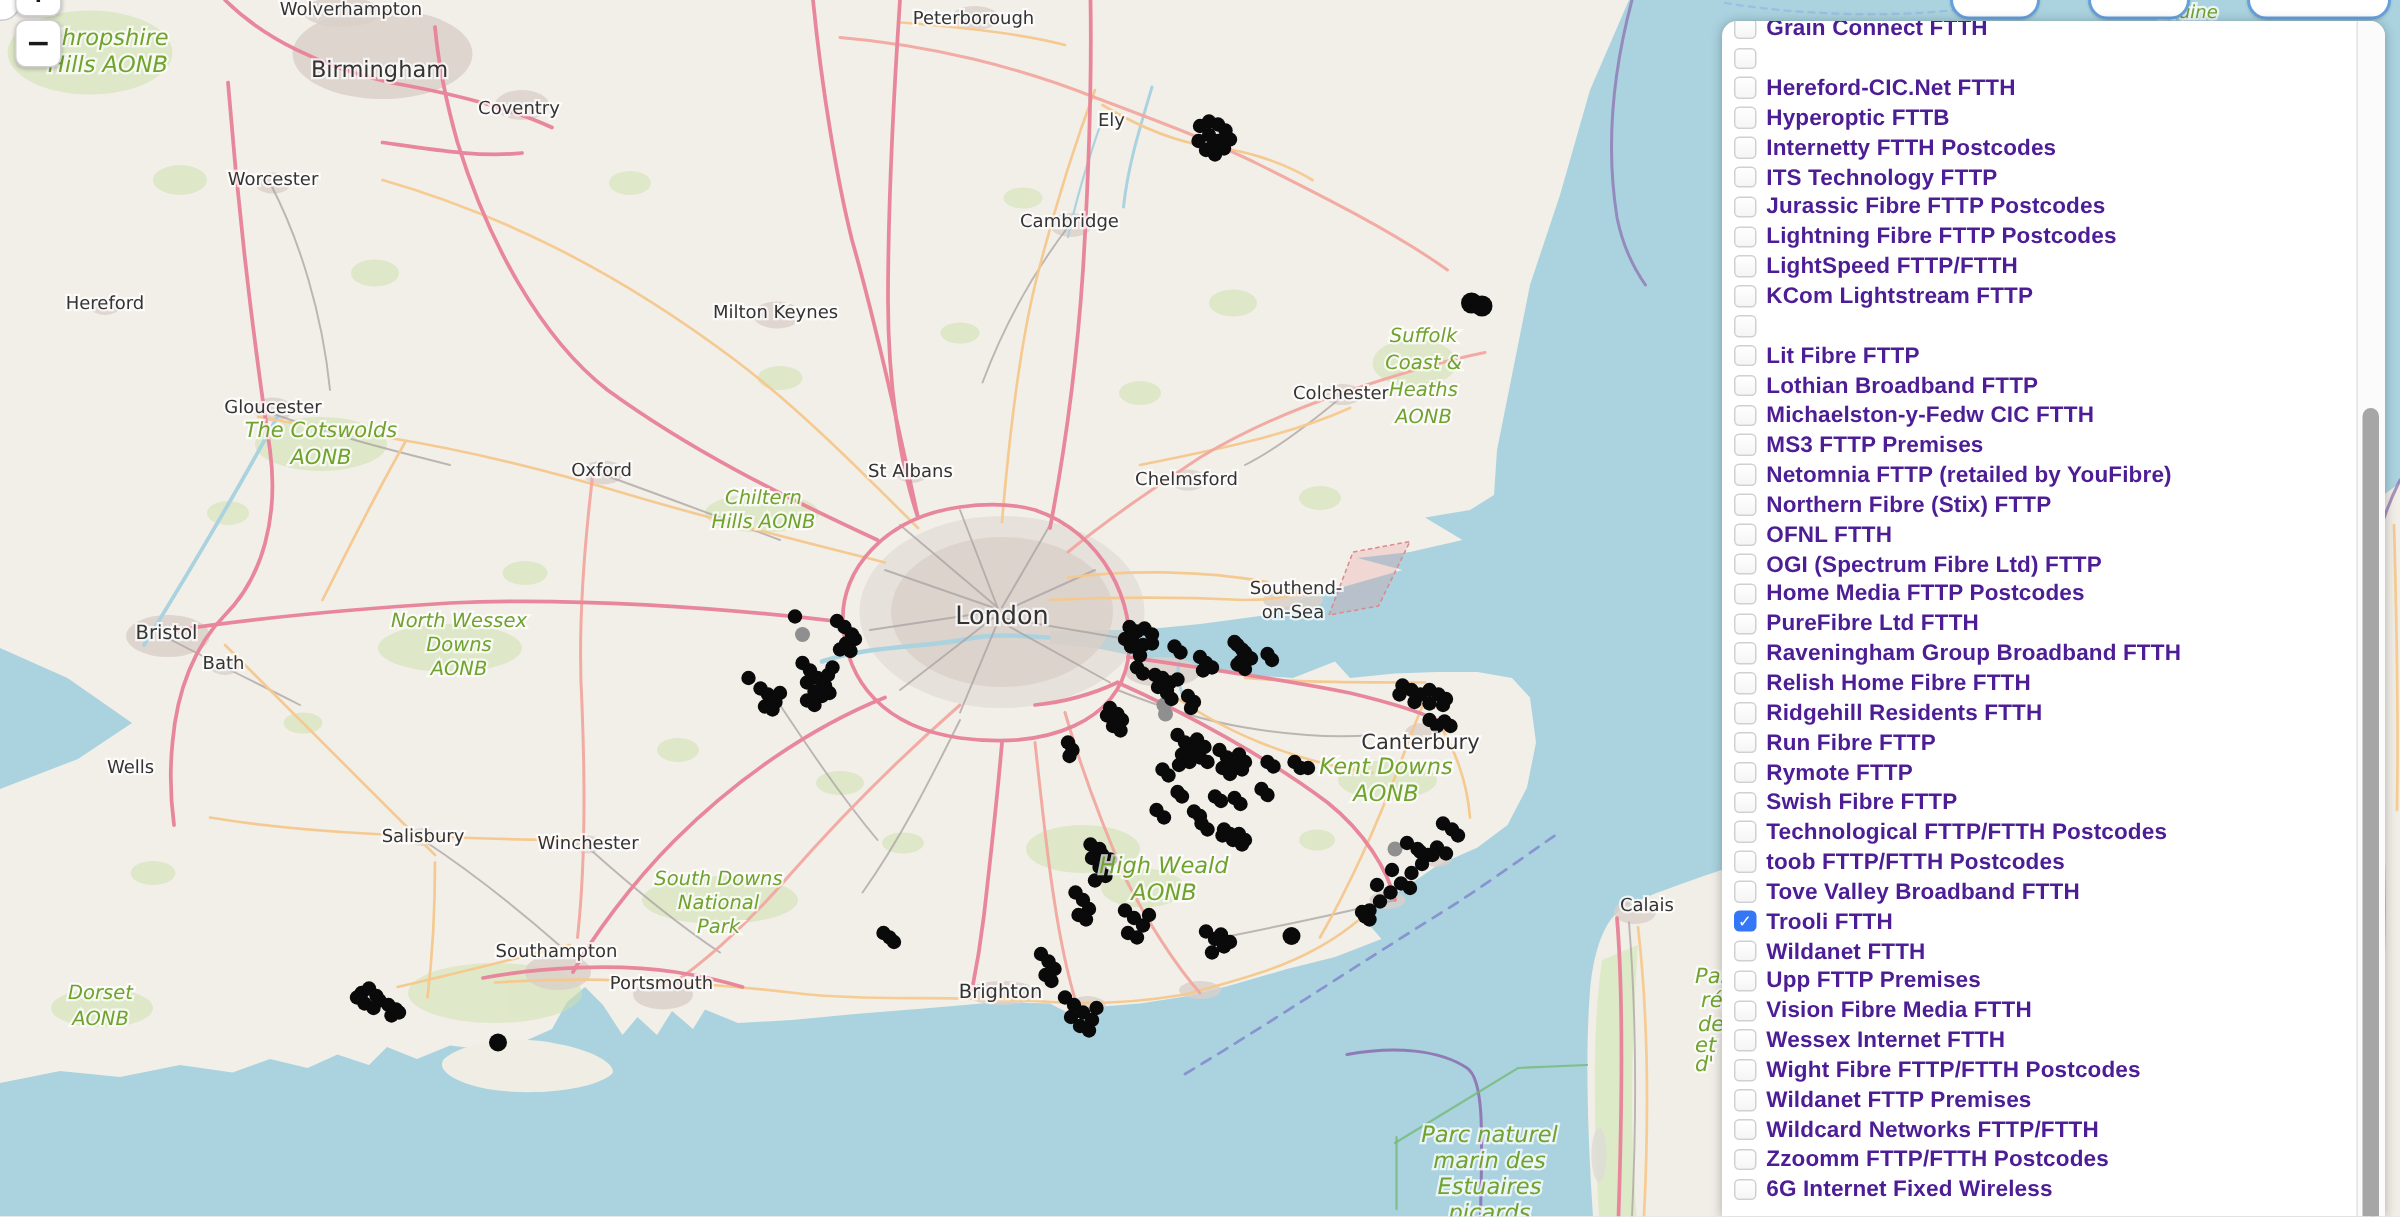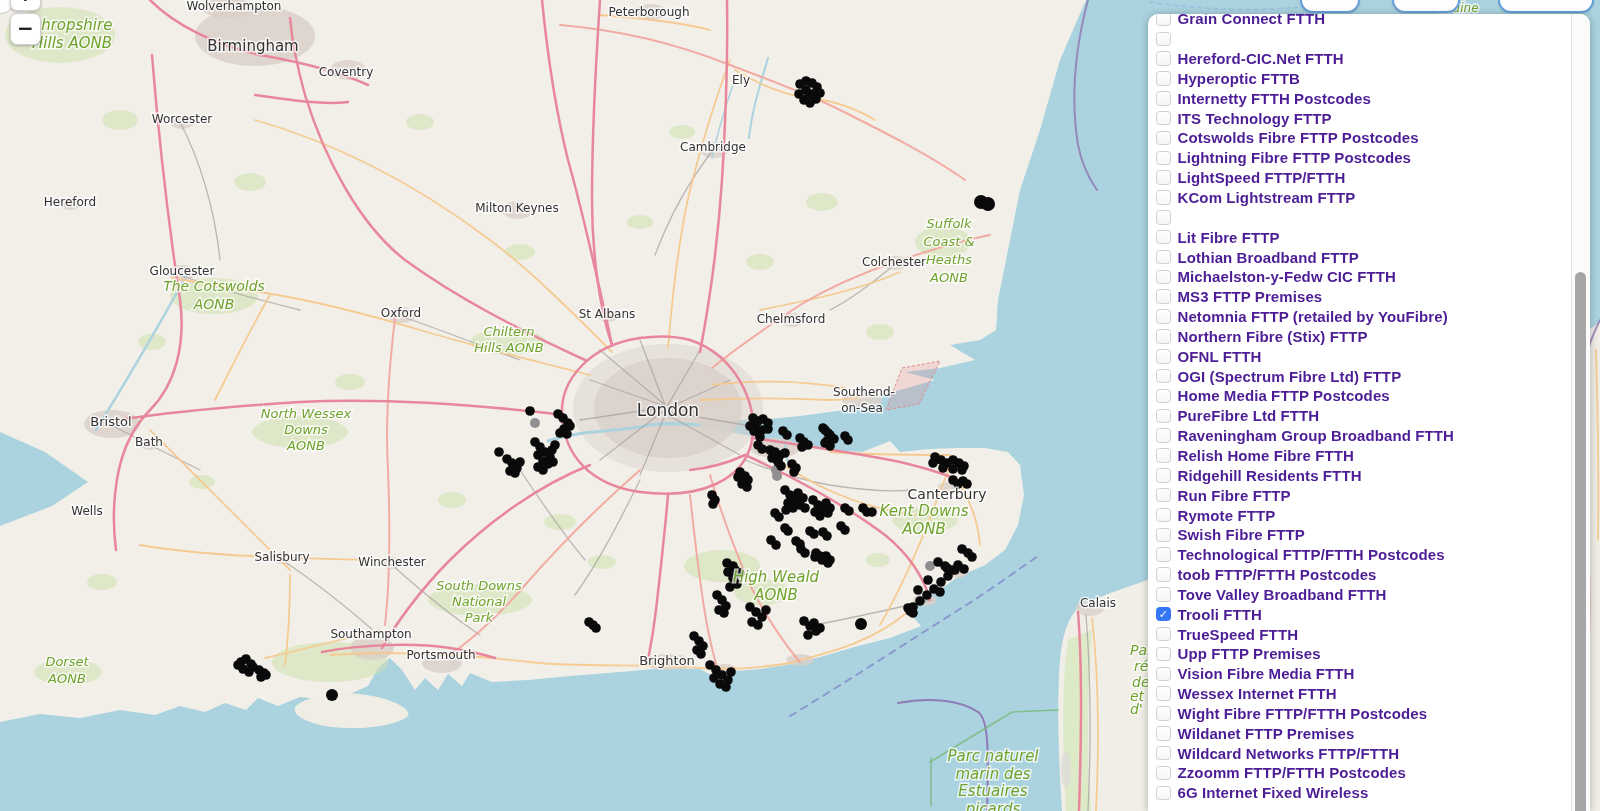--- a/index.html
+++ b/index.html
@@ -559,21 +559,21 @@
         <div class="prov-row">
           <span class="prov-box">✓</span>
           <span class="prov-label">Internetty FTTH Postcodes</span>
         </div>
         <div class="prov-row">
           <span class="prov-box">✓</span>
           <span class="prov-label">ITS Technology FTTP</span>
         </div>
         <div class="prov-row">
           <span class="prov-box">✓</span>
-          <span class="prov-label">Cotswolds Fibre FTTP Postcodes</span>
+          <span class="prov-label">Jurassic Fibre FTTP Postcodes</span>
         </div>
         <div class="prov-row">
           <span class="prov-box">✓</span>
           <span class="prov-label">Lightning Fibre FTTP Postcodes</span>
         </div>
         <div class="prov-row">
           <span class="prov-box">✓</span>
           <span class="prov-label">LightSpeed FTTP/FTTH</span>
         </div>
         <div class="prov-row">
@@ -658,21 +658,21 @@
         <div class="prov-row">
           <span class="prov-box">✓</span>
           <span class="prov-label">Tove Valley Broadband FTTH</span>
         </div>
         <div class="prov-row">
           <span class="prov-box checked">✓</span>
           <span class="prov-label">Trooli FTTH</span>
         </div>
         <div class="prov-row">
           <span class="prov-box">✓</span>
-          <span class="prov-label">TrueSpeed FTTH</span>
+          <span class="prov-label">Wildanet FTTH</span>
         </div>
         <div class="prov-row">
           <span class="prov-box">✓</span>
           <span class="prov-label">Upp FTTP Premises</span>
         </div>
         <div class="prov-row">
           <span class="prov-box">✓</span>
           <span class="prov-label">Vision Fibre Media FTTH</span>
         </div>
         <div class="prov-row">

